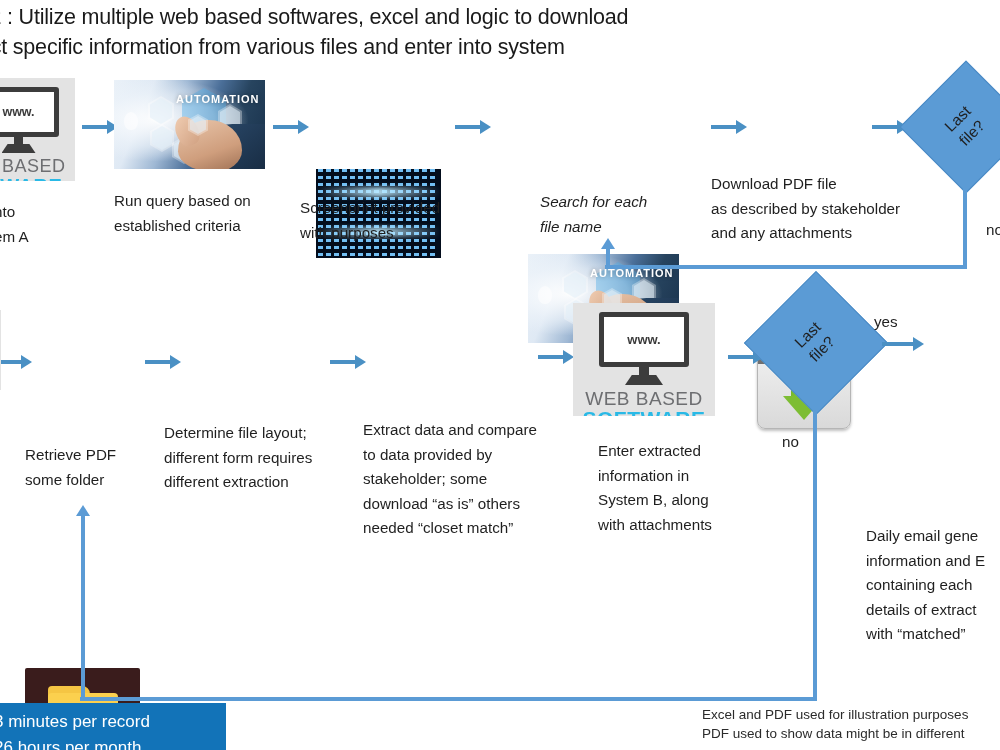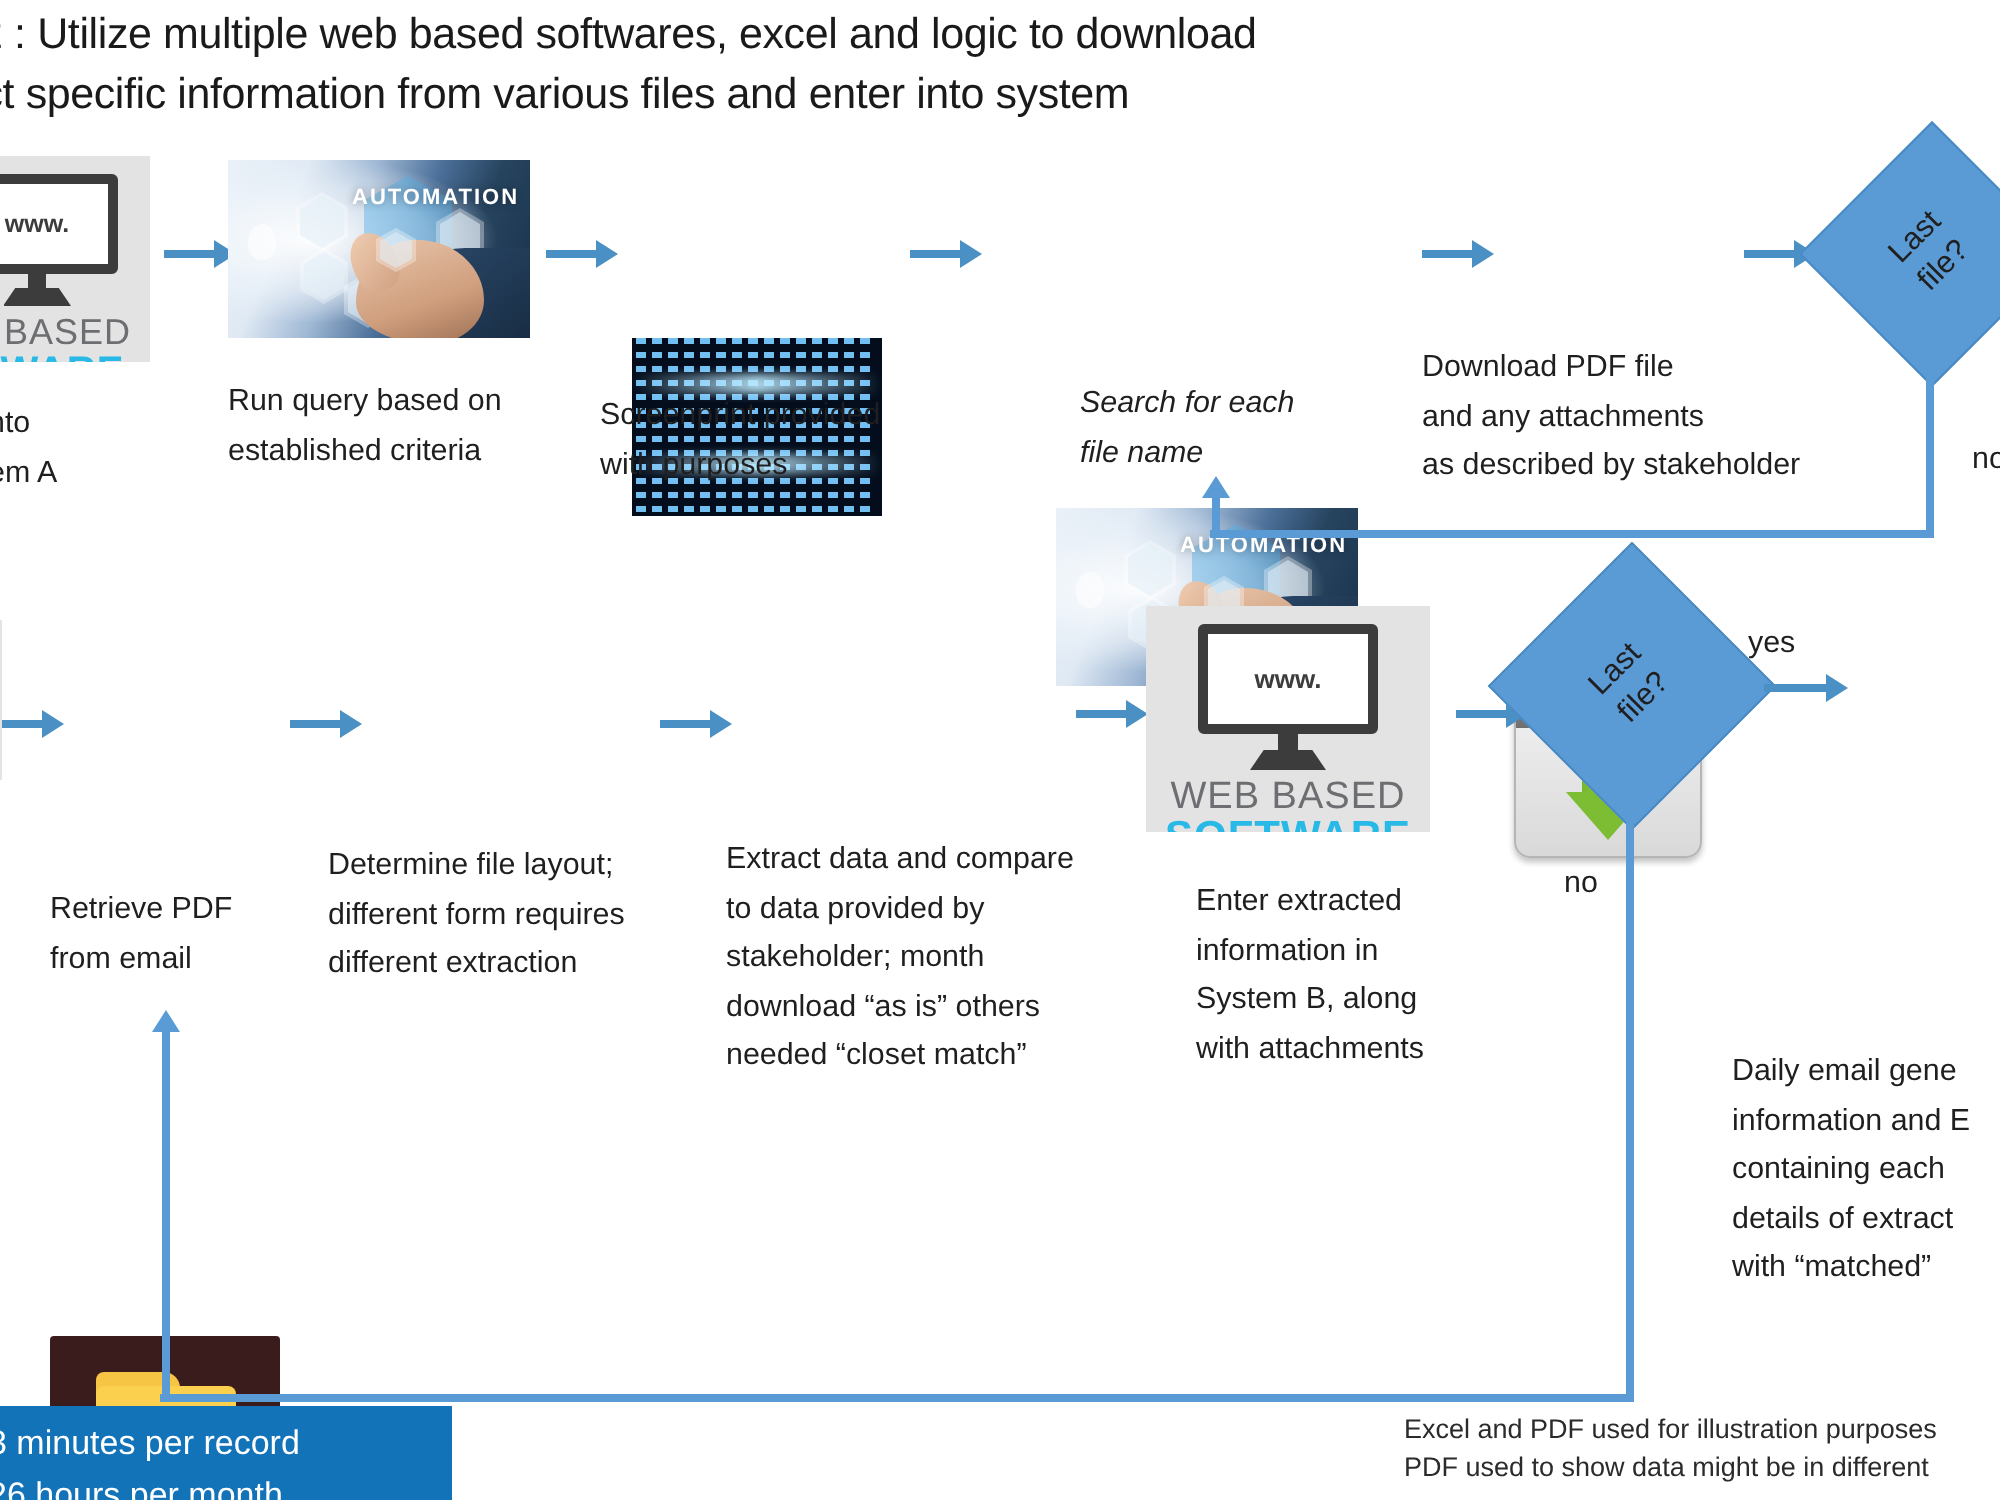--- a/index.html
+++ b/index.html
@@ -258,22 +258,22 @@
     <div class="head" style="left:25px;"></div>
 </div>
 
 <div class="abs dl" style="left:757px;top:72px;width:92px;height:88px;">
   <div class="bar" style="height:24px;line-height:24px;font-size:11.5px;">DOWNLOADS</div>
   <div class="ar-stem" style="left:33px;top:30px;width:26px;height:30px;"></div>
   <div class="ar-head" style="left:25px;top:56px;"></div>
 </div>
 <div class="abs cap" style="left:711px;top:172px;">
   <div>Download PDF file</div>
+  <div>as described by stakeholder</div>
   <div>and any attachments</div>
-  <div>as described by stakeholder</div>
 </div>
 
 <div class="abs arrow" style="left:872px;top:120px;width:36px;">
   <div class="shaft" style="width:26px;"></div>
     <div class="head" style="left:25px;"></div>
 </div>
 
 <div class="abs" style="left:919px;top:80px;width:92px;height:92px;">
   <div class="diamond" style="width:100%;height:100%;"></div>
   <div class="diamond-label">
@@ -298,21 +298,21 @@
 
 <div class="abs folderbox" style="left:25px;top:311px;width:115px;height:107px;">
   <div class="tab" style="left:23px;top:18px;width:42px;height:11px;"></div>
   <div class="body" style="left:23px;top:25px;width:70px;height:52px;"></div>
   <div class="blue" style="left:36px;top:54px;width:44px;height:24px;"></div>
   <div class="bline" style="left:43px;top:64px;width:30px;height:4px;"></div>
 
 </div>
 <div class="abs cap" style="left:25px;top:443px;">
   <div>Retrieve PDF</div>
-  <div>from email</div>
+  <div>some folder</div>
 </div>
 
 <div class="abs arrow" style="left:145px;top:355px;width:36px;">
   <div class="shaft" style="width:26px;"></div>
     <div class="head" style="left:25px;"></div>
 </div>
 
 <div class="abs cap" style="left:164px;top:421px;">
   <div>Determine file layout;</div>
   <div>different form requires</div>
@@ -320,21 +320,21 @@
 </div>
 
 <div class="abs arrow" style="left:330px;top:355px;width:36px;">
   <div class="shaft" style="width:26px;"></div>
     <div class="head" style="left:25px;"></div>
 </div>
 
 <div class="abs cap" style="left:363px;top:418px;">
   <div>Extract data and compare</div>
   <div>to data provided by</div>
-  <div>stakeholder; month</div>
+  <div>stakeholder; some</div>
   <div>download “as is” others</div>
   <div>needed “closet match”</div>
 </div>
 
 <div class="abs arrow" style="left:538px;top:350px;width:36px;">
   <div class="shaft" style="width:26px;"></div>
     <div class="head" style="left:25px;"></div>
 </div>
 
 <div class="abs wbs" style="left:573px;top:303px;width:142px;height:113px;">

